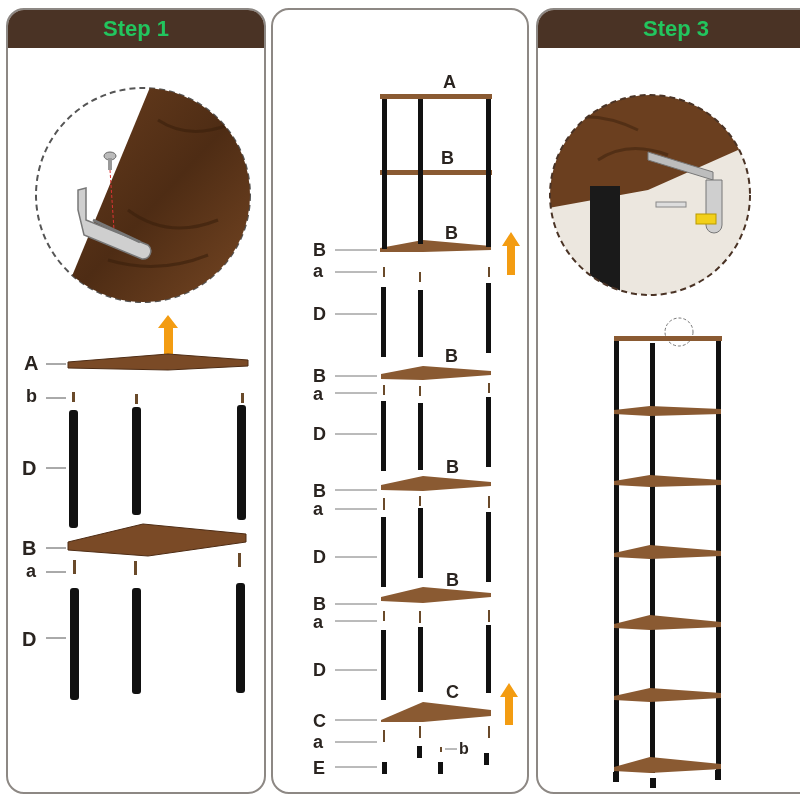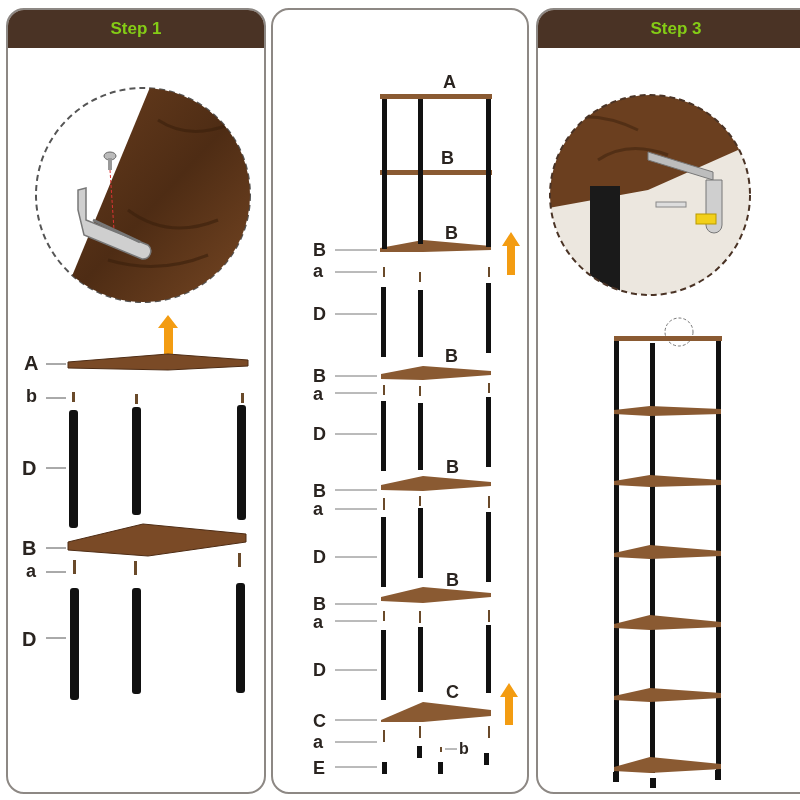--- a/index.html
+++ b/index.html
@@ -1,18 +1,18 @@
 <!DOCTYPE html>
 <html><head>
 <meta charset="utf-8">
 <style>
   html,body{margin:0;padding:0;background:#fff;}
   body{width:800px;height:800px;position:relative;overflow:hidden;font-family:"Liberation Sans",sans-serif;}
   .panel{position:absolute;top:8px;height:786px;border:2px solid #8d8884;border-radius:18px;box-sizing:border-box;overflow:hidden;background:#fff;}
-  .panel-header{position:absolute;top:0;left:0;right:0;height:38px;background:#4a3325;color:#84cc16;font-weight:bold;font-size:17px;text-align:center;line-height:38px;}
+  .panel-header{position:absolute;top:0;left:0;right:0;height:38px;background:#4a3325;color:#22c55e;font-weight:bold;font-size:22px;text-align:center;line-height:38px;}
   svg.canvas{position:absolute;top:0;left:0;}
   .lbl{font-family:"Liberation Sans",sans-serif;font-weight:bold;fill:#2a2420;}
 </style>
 </head>
 <body>
 
 <div class="panel" style="left:6px;width:260px;">
   <div class="panel-header">Step 1</div>
   <svg class="canvas" width="260" height="786">
     <defs>

